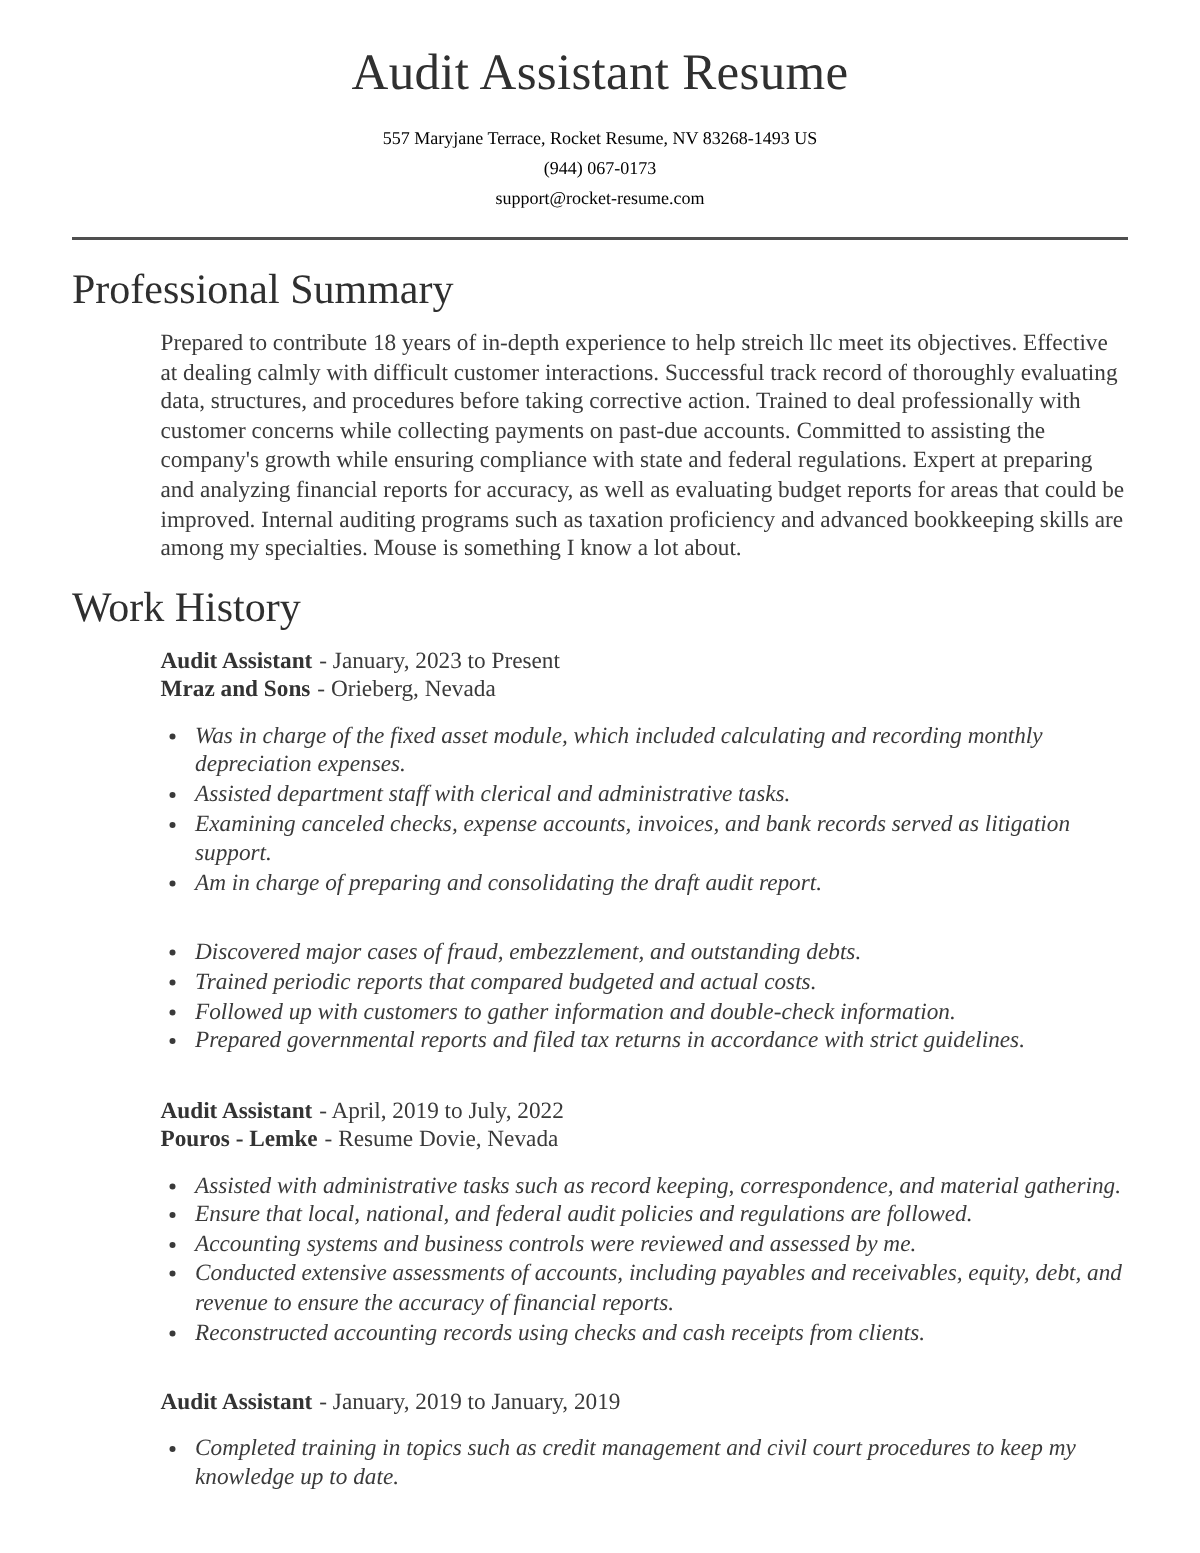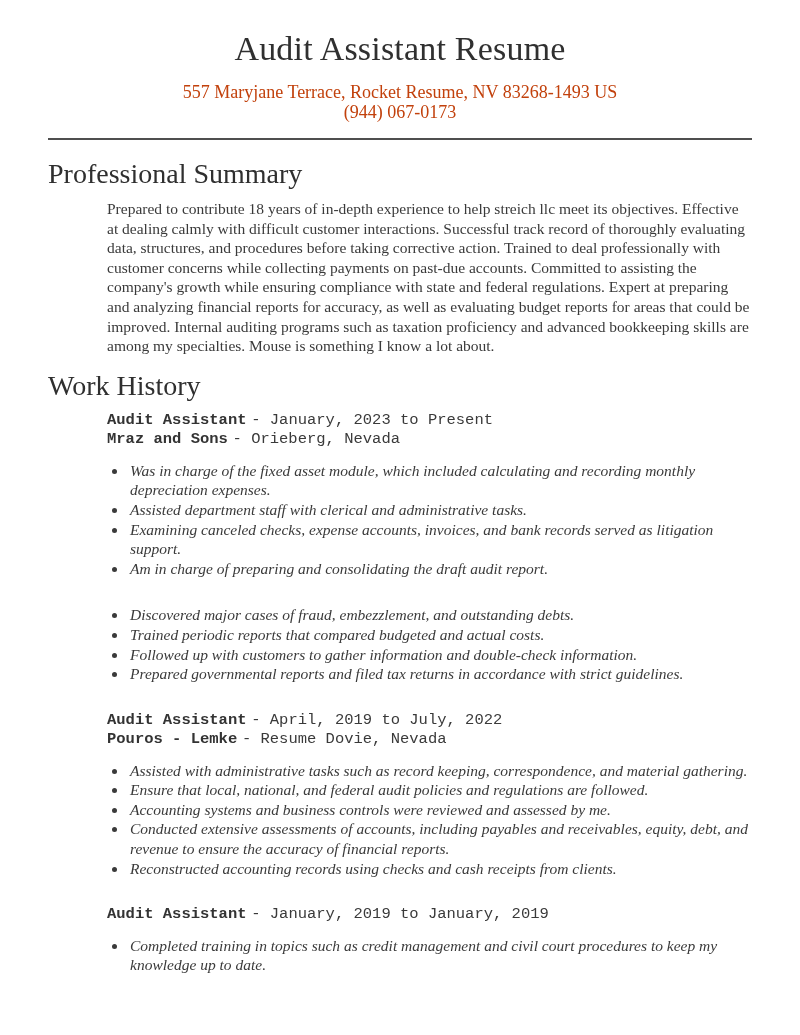--- a/index.html
+++ b/index.html
@@ -19,23 +19,23 @@
   
   .header { text-align: center; }
   .doc-title {
     font-size: 34px;
     font-weight: 400;
     color: #303030;
     letter-spacing: 0.2px;
     margin-bottom: 14px;
   }
   .contact-line {
-    font-size: 18px;
+    font-size: 12px;
     line-height: 20px;
-    color: #c2410c;
+    color: #000000;
   }
   .divider {
     border: none;
     border-top: 2px solid #4f4f4f;
     margin-top: 16px;
     margin-bottom: 18px;
   }
   
   .section-heading {
     font-size: 28px;
@@ -50,21 +50,20 @@
     color: #3a3a3a;
     margin-bottom: 14px;
   }
   .section-work { margin-top: 2px; }
   
   .job { margin-bottom: 27px; }
   .job:last-child { margin-bottom: 0; }
   .job-line {
     font-size: 15.5px;
     line-height: 19.5px;
-    font-family: Liberation Mono, monospace;
   }
   .job-line .bold { font-weight: 700; color: #333333; }
   .job-line .regular { margin-left: 0.30em; }
   .job ul {
     margin-top: 11px;
     padding-left: 21px;
     list-style: disc;
     font-style: italic;
   }
   .job ul li {
@@ -75,20 +74,21 @@
 </style>
 </head>
 <body>
 
 <div class="page">
 
   <div class="header">
     <div class="doc-title">Audit Assistant Resume</div>
     <div class="contact-line">557 Maryjane Terrace, Rocket Resume, NV 83268-1493 US</div>
     <div class="contact-line">(944) 067-0173</div>
+    <div class="contact-line">support@rocket-resume.com</div>
   </div>
 
   <hr class="divider">
 
   <div class="section">
     <div class="section-heading">Professional Summary</div>
     <div class="summary-text indented">Prepared to contribute 18 years of in-depth experience to help streich llc meet its objectives. Effective at dealing calmly with difficult customer interactions. Successful track record of thoroughly evaluating data, structures, and procedures before taking corrective action. Trained to deal professionally with customer concerns while collecting payments on past-due accounts. Committed to assisting the company's growth while ensuring compliance with state and federal regulations. Expert at preparing and analyzing financial reports for accuracy, as well as evaluating budget reports for areas that could be improved. Internal auditing programs such as taxation proficiency and advanced bookkeeping skills are among my specialties. Mouse is something I know a lot about.</div>
   </div>
 
   <div class="section section-work">

